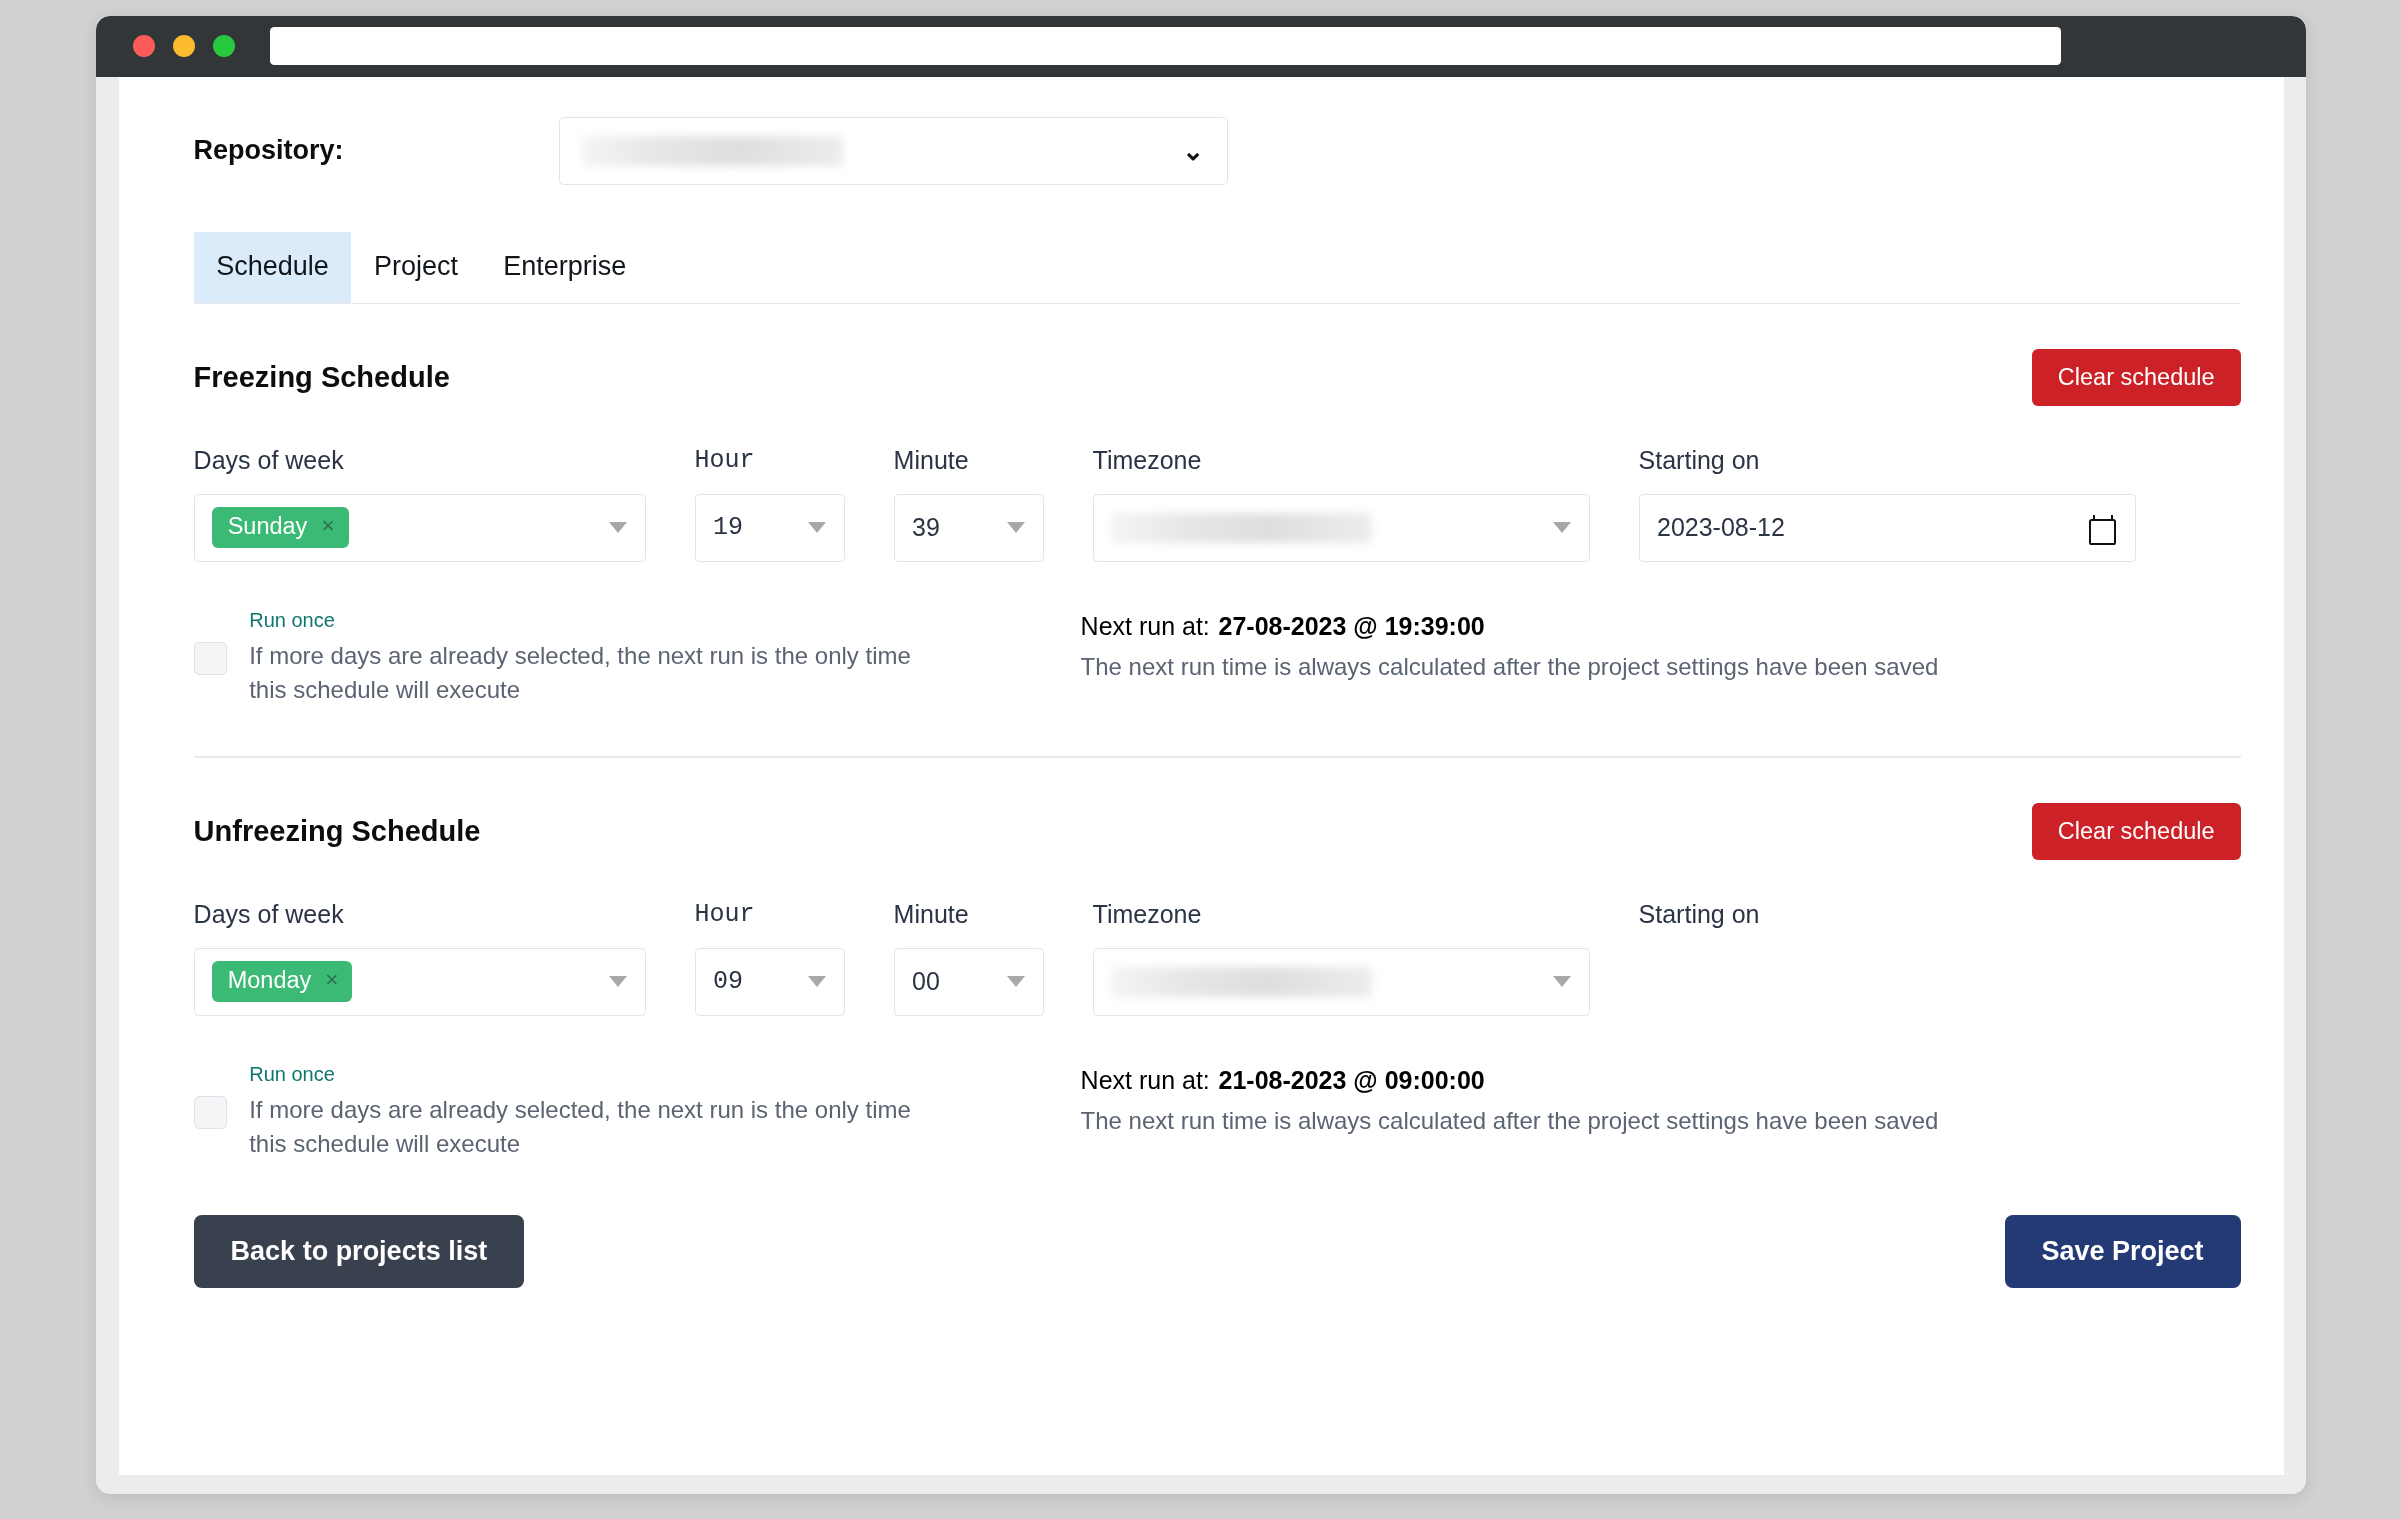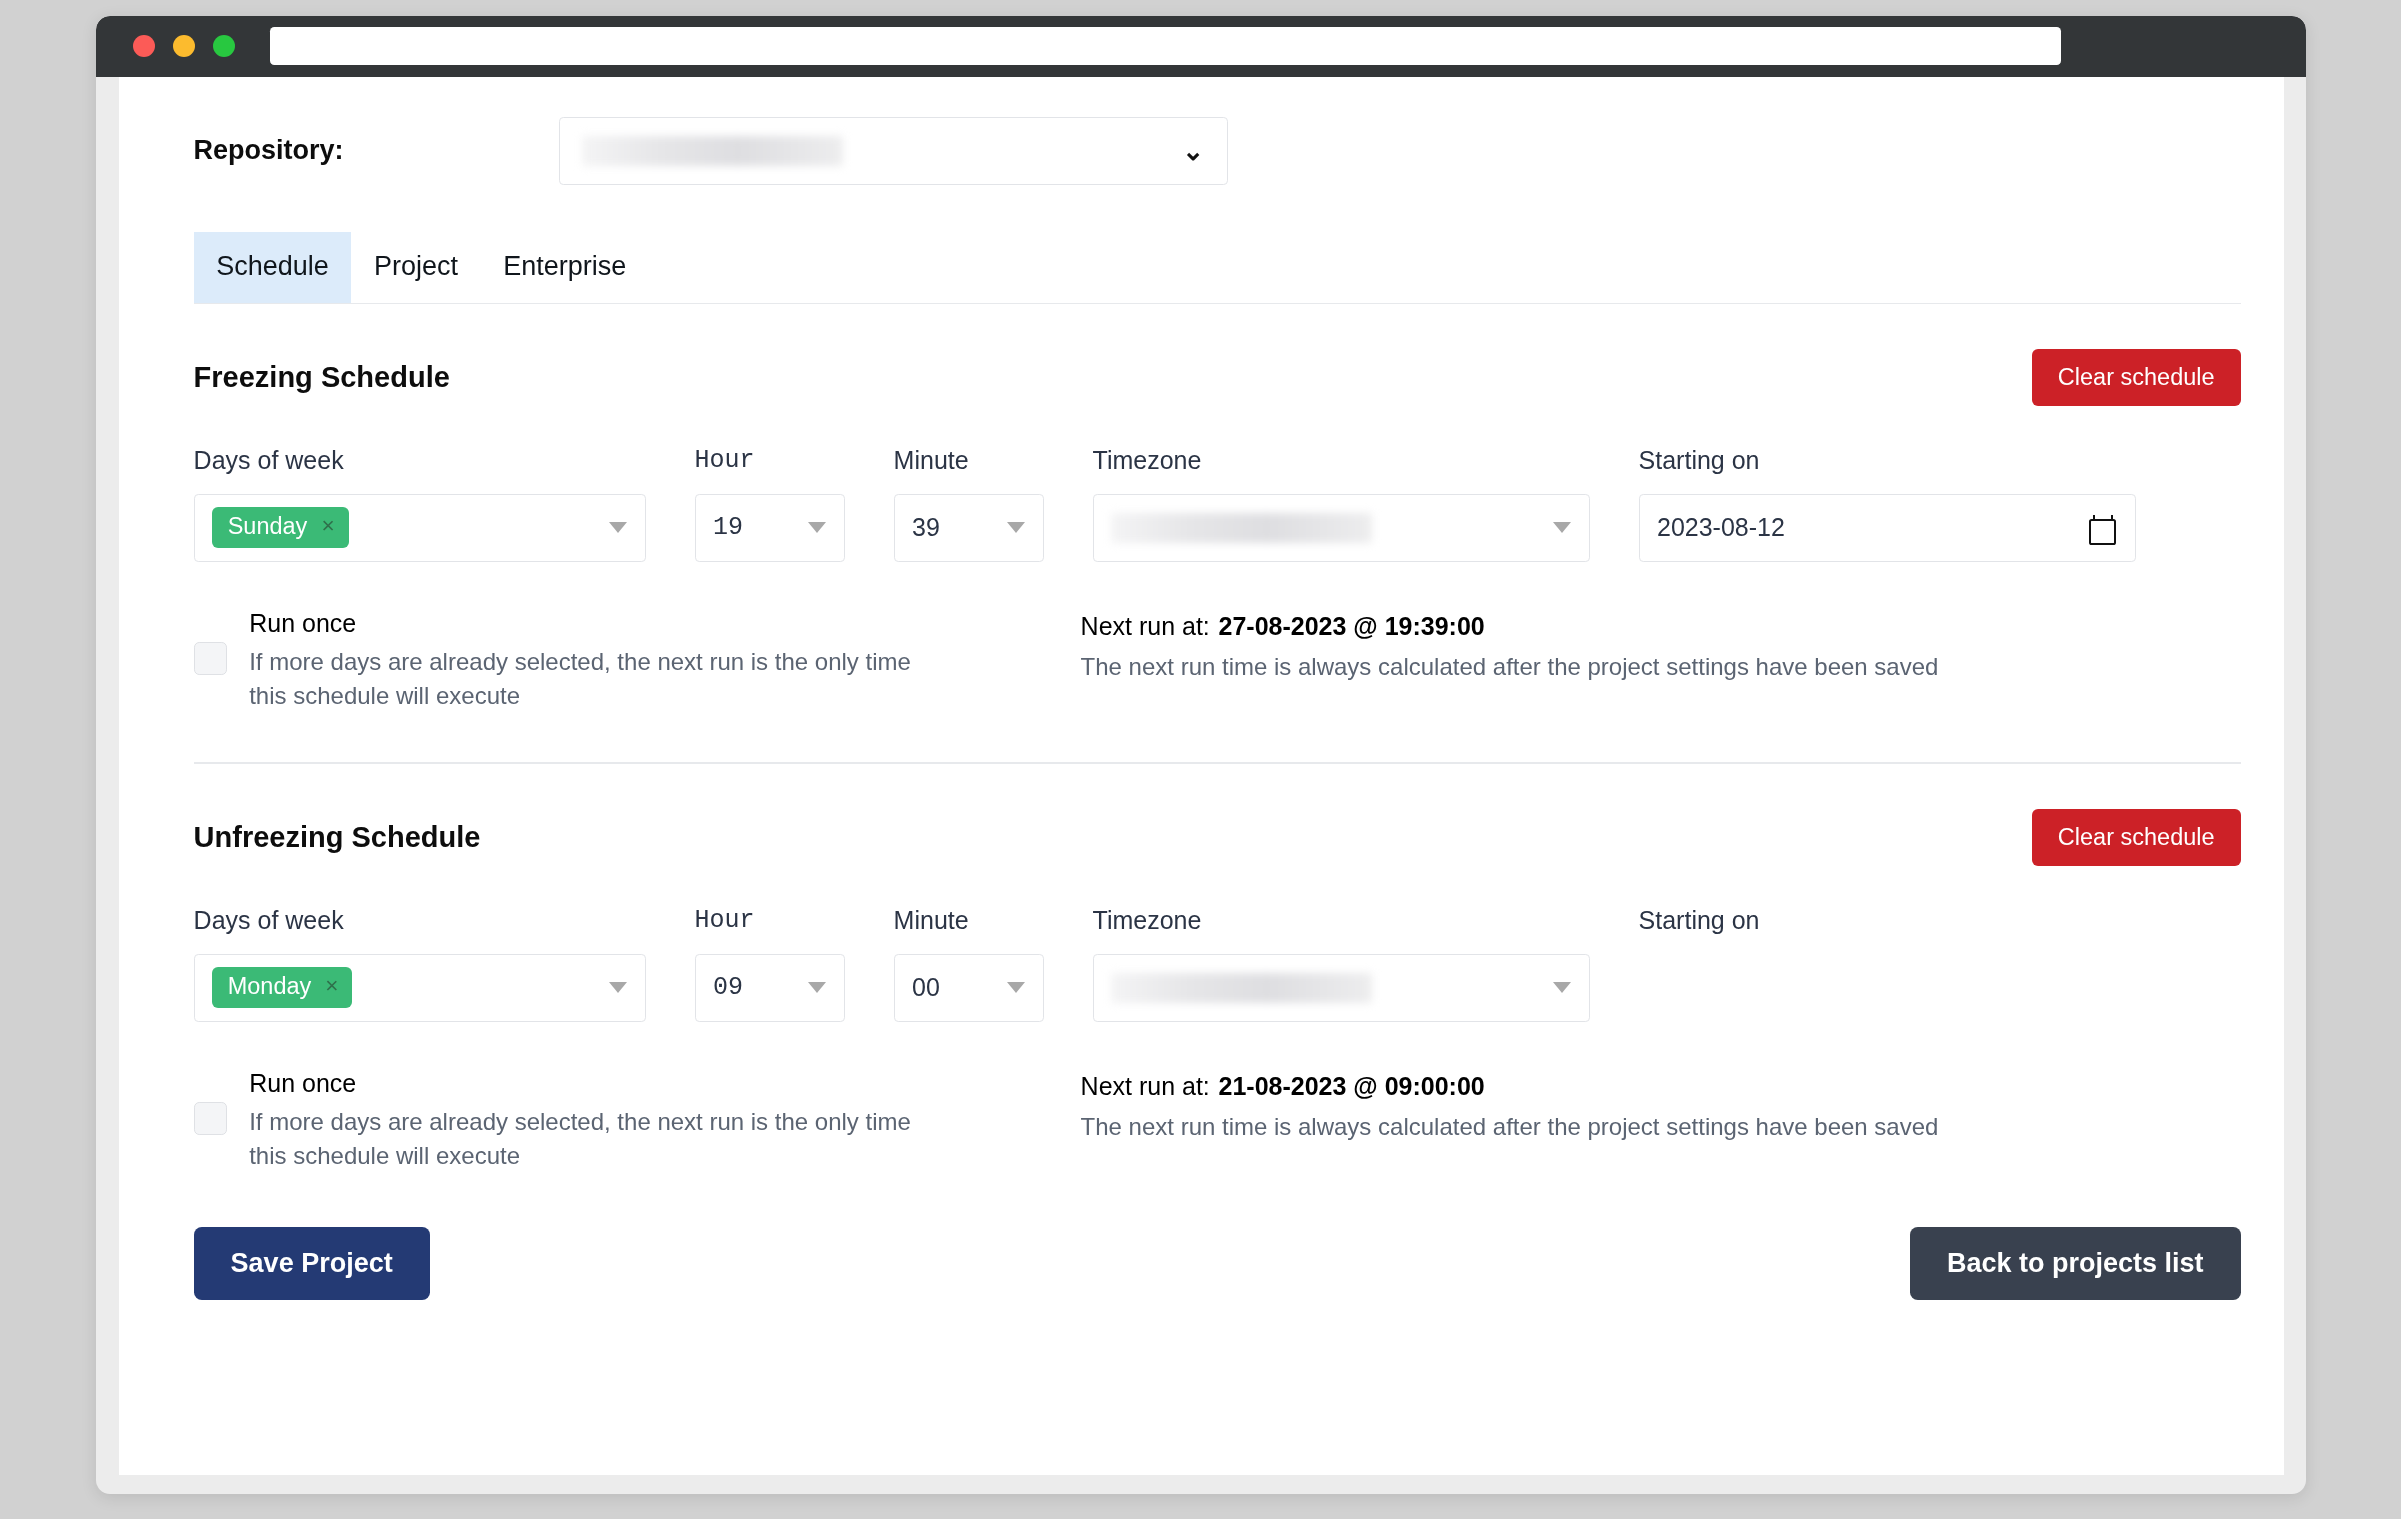--- a/index.html
+++ b/index.html
@@ -202,21 +202,21 @@
   .checkbox {
     width: 33px; height: 33px;
     border: 0.9px solid #dfe1e5;
     border-radius: 5.2px;
     background: #f4f5f7;
     margin-top: 33px;
     margin-right: 22.6px;
     flex: 0 0 auto;
     cursor: pointer;
   }
-  .runonce-title { font-size: 25px; color: #000000; margin-bottom: 7px; }
+  .runonce-title { font-size: 20px; color: #0f766e; margin-bottom: 7px; }
   .runonce-desc  { font-size: 24px; color: #5b6472; line-height: 1.42; max-width: 678px; }
 
   .nextrun { padding-top: 3.5px; }
   .nextrun-line { font-size: 25px; color: #000000; margin-bottom: 12px; }
   .nextrun-line b { font-weight: bold; margin-left: 8.7px; }
   .nextrun-note { font-size: 24px; color: #5b6472; }
 
   .divider {
     height: 1.7px;
     background: #e7e9ec;
@@ -406,20 +406,20 @@
           <div class="nextrun">
             <div class="nextrun-line">
               <span>Next run at:</span><b>21-08-2023 @ 09:00:00</b>
             </div>
             <div class="nextrun-note">The next run time is always calculated after the project settings have been saved</div>
           </div>
         </div>
       </div>
 
       <div class="footer">
+        <button class="btn btn-back">Back to projects list</button>
         <button class="btn btn-save">Save Project</button>
-        <button class="btn btn-back">Back to projects list</button>
       </div>
 
     </div>
   </div>
 </div>
 
 
 </body></html>

